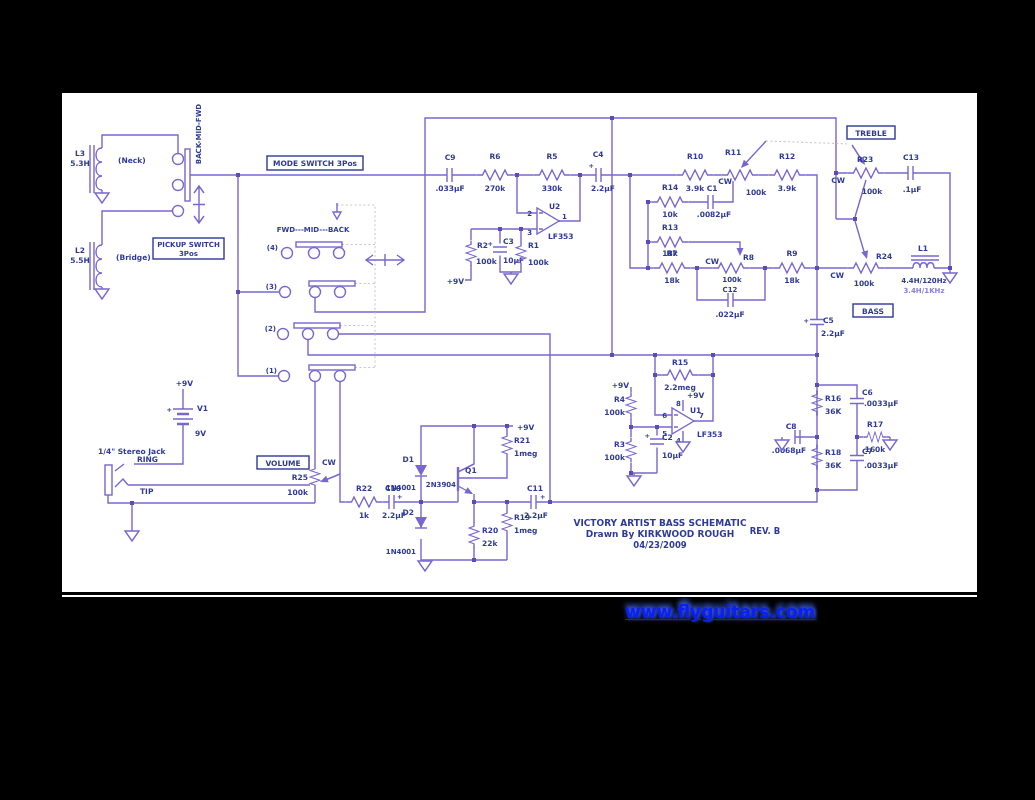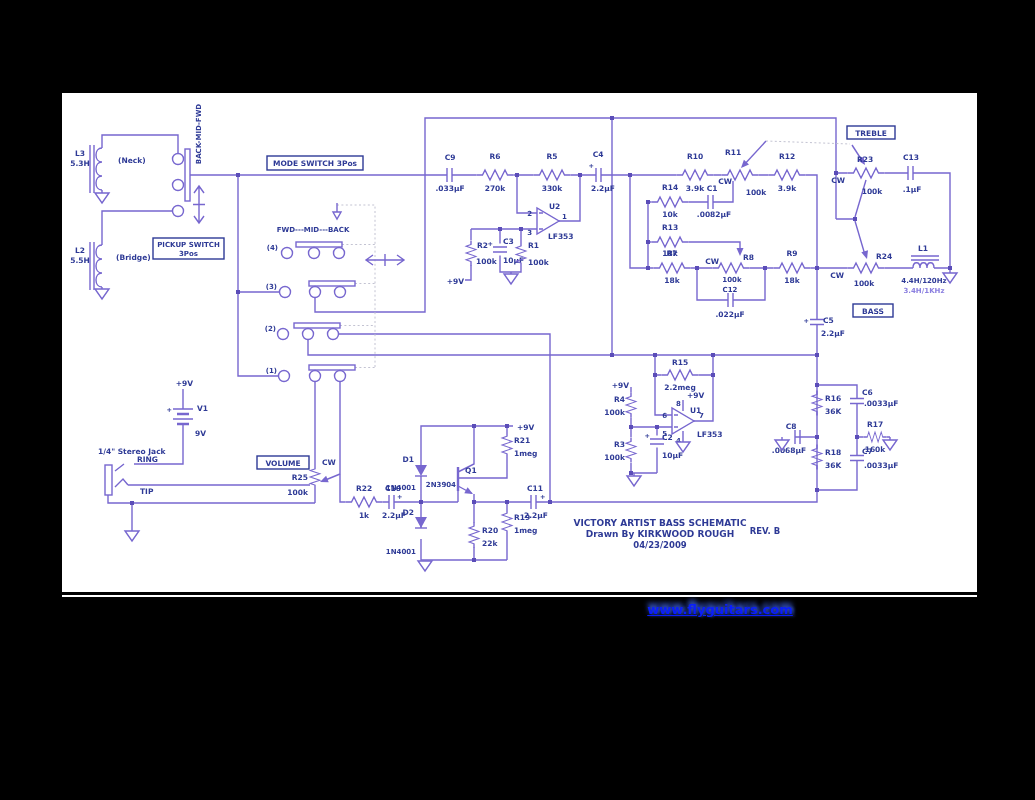--- a/index.html
+++ b/index.html
@@ -1,21 +1,21 @@
 <!DOCTYPE html>
 <html><head>
 <meta charset="utf-8">
 <style>
   html,body{margin:0;padding:0;background:#000;}
   .canvas{position:relative;width:1035px;height:800px;background:#000;overflow:hidden;
           font-family:"DejaVu Sans",sans-serif;}
   .page{position:absolute;left:62px;top:93px;width:915px;height:499px;background:#fff;}
   .strip{position:absolute;left:62px;top:595px;width:915px;height:2px;background:#fff;}
   .link{position:absolute;left:625px;top:602px;width:190px;text-align:center;
-        font-weight:bold;font-size:13px;color:#0a1efc;text-decoration:underline;
+        font-weight:bold;font-size:17px;color:#0a1efc;text-decoration:underline;
         text-shadow:0 -4px 5px rgba(70,110,255,.95), 2px 0 3px rgba(70,110,255,.6);}
   svg{display:block;}
   .w{stroke:#7767cf;fill:none;stroke-width:1.4;}
   .wt{stroke:#7767cf;fill:none;stroke-width:2.4;}
   .fillw{fill:#7767cf;stroke:none;}
   .j{fill:#5b4db8;}
   .dash{stroke:#c3c3d2;fill:none;stroke-width:1;stroke-dasharray:2 2.4;}
   .white{fill:#fff;}
   text{fill:#2e3a96;font-weight:bold;font-size:7.5px;font-family:"DejaVu Sans",sans-serif;}
   .s7{font-size:7px;} .s65{font-size:6.5px;} .s9{font-size:9px;} .s85{font-size:8.5px;}

